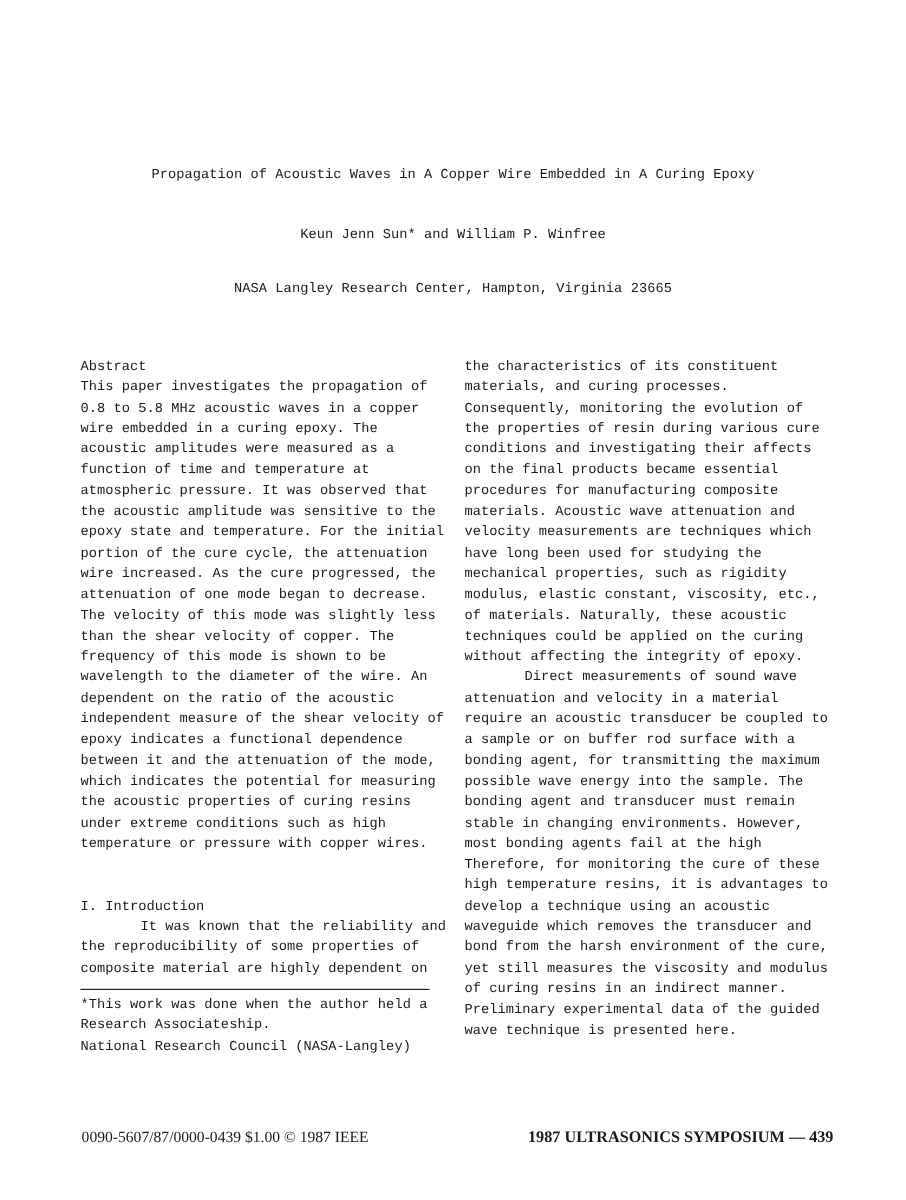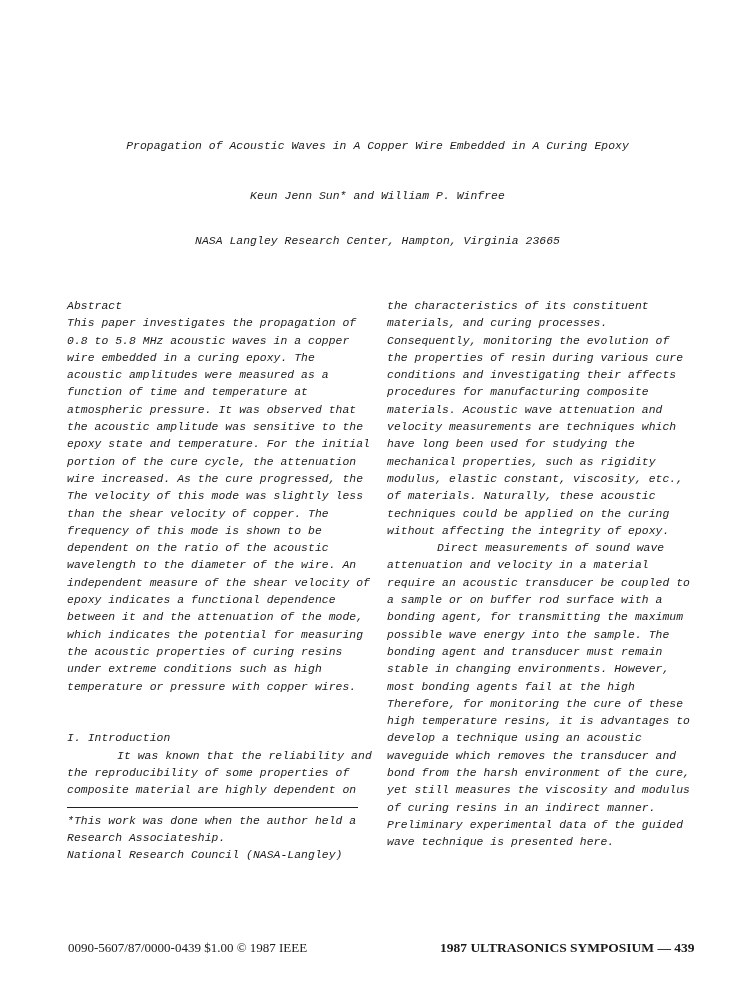--- a/index.html
+++ b/index.html
@@ -1,17 +1,17 @@
 <!DOCTYPE html>
 <html><head>
   <meta charset="utf-8">
   <style>
     html, body { margin: 0; padding: 0; background: #ffffff; }
     body { width: 755px; height: 1000px; position: relative; overflow: hidden; color: #1a1a1a; }
-    .mono { font-family: "Liberation Mono", "DejaVu Sans Mono", monospace; font-size: 11.4px; letter-spacing: 0.05px; font-style: italic; }
+    .mono { font-family: "Liberation Mono", "DejaVu Sans Mono", monospace; font-size: 11.4px; letter-spacing: 0.05px; }
     .center-line { position: absolute; left: 0; width: 755px; text-align: center; white-space: nowrap; }
     #title { top: 140px; }
     #authors { top: 190px; }
     #affiliation { top: 235px; }
     .col { position: absolute; top: 298px; }
     #col-left { left: 67px; width: 305px; }
     #col-right { left: 387px; width: 330px; }
     .line { height: 17.3px; line-height: 17.3px; white-space: nowrap; }
     .indent { padding-left: 50px; }
     .gap { height: 17.3px; }
@@ -33,25 +33,26 @@
     <div class="line">This paper investigates the propagation of</div>
     <div class="line">0.8 to 5.8 MHz acoustic waves in a copper</div>
     <div class="line">wire embedded in a curing epoxy. The</div>
     <div class="line">acoustic amplitudes were measured as a</div>
     <div class="line">function of time and temperature at</div>
     <div class="line">atmospheric pressure. It was observed that</div>
     <div class="line">the acoustic amplitude was sensitive to the</div>
     <div class="line">epoxy state and temperature. For the initial</div>
     <div class="line">portion of the cure cycle, the attenuation</div>
     <div class="line">wire increased. As the cure progressed, the</div>
+    <div class="line">attenuation of one mode began to decrease.</div>
     <div class="line">The velocity of this mode was slightly less</div>
     <div class="line">than the shear velocity of copper. The</div>
     <div class="line">frequency of this mode is shown to be</div>
+    <div class="line">wavelength to the diameter of the wire. An</div>
     <div class="line">dependent on the ratio of the acoustic</div>
-    <div class="line">wavelength to the diameter of the wire. An</div>
     <div class="line">independent measure of the shear velocity of</div>
     <div class="line">epoxy indicates a functional dependence</div>
     <div class="line">between it and the attenuation of the mode,</div>
     <div class="line">which indicates the potential for measuring</div>
     <div class="line">the acoustic properties of curing resins</div>
     <div class="line">under extreme conditions such as high</div>
     <div class="line">temperature or pressure with copper wires.</div>
   </div>
   <div class="gap"></div>
   <div class="gap"></div>
@@ -66,20 +67,21 @@
     <div class="line">National Research Council (NASA-Langley)</div>
   </div>
 </div>
 
 <div id="col-right" class="col mono">
   <div class="line">the characteristics of its constituent</div>
   <div class="line">materials, and curing processes.</div>
   <div class="line">Consequently, monitoring the evolution of</div>
   <div class="line">the properties of resin during various cure</div>
   <div class="line">conditions and  investigating their affects</div>
+  <div class="line">on the final products became essential</div>
   <div class="line">procedures for manufacturing composite</div>
   <div class="line">materials. Acoustic wave attenuation and</div>
   <div class="line">velocity measurements are techniques which</div>
   <div class="line">have long been used for studying the</div>
   <div class="line">mechanical properties, such as rigidity</div>
   <div class="line">modulus, elastic constant, viscosity, etc.,</div>
   <div class="line">of materials. Naturally, these acoustic</div>
   <div class="line">techniques could be applied on the curing</div>
   <div class="line">without affecting the integrity of epoxy.</div>
   <div class="line indent">Direct measurements of sound wave</div>

